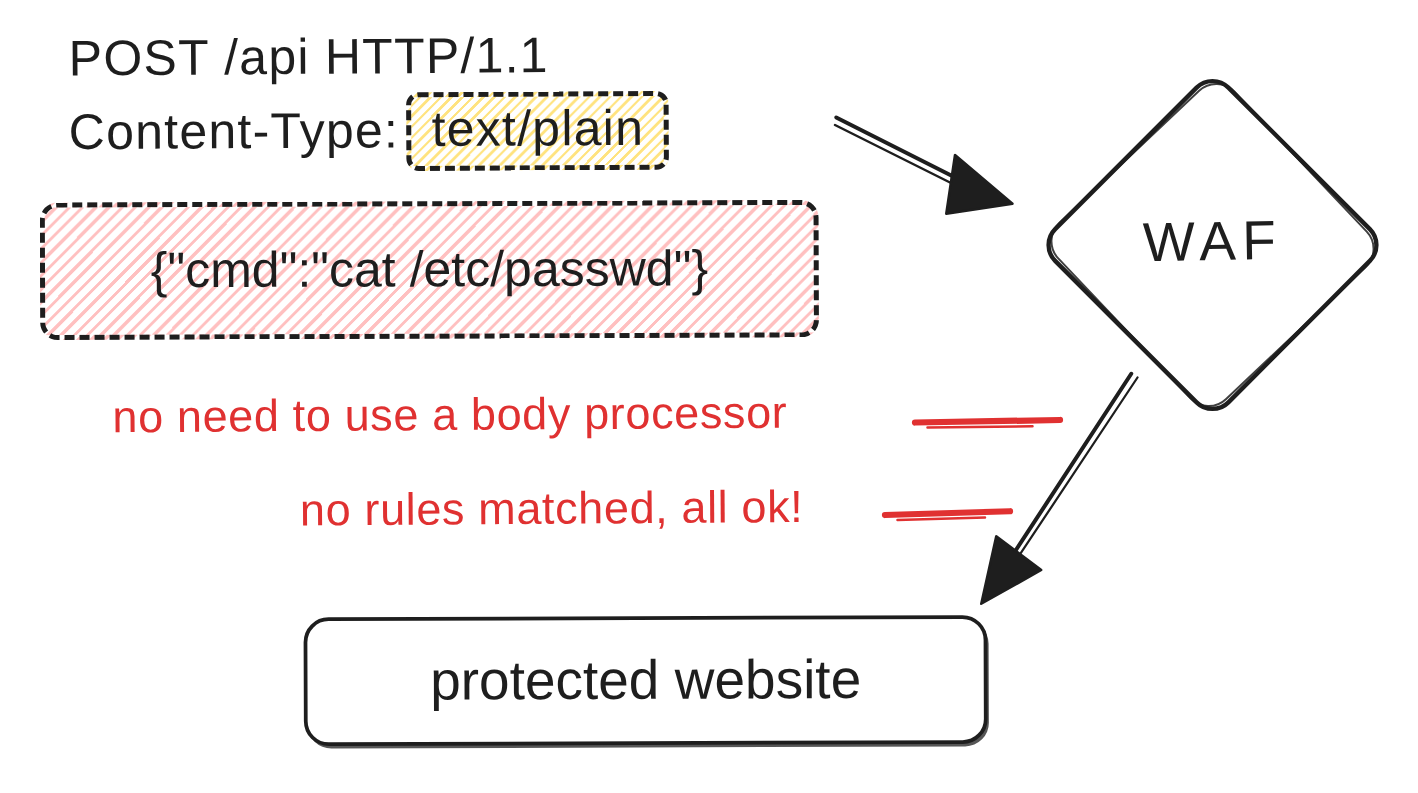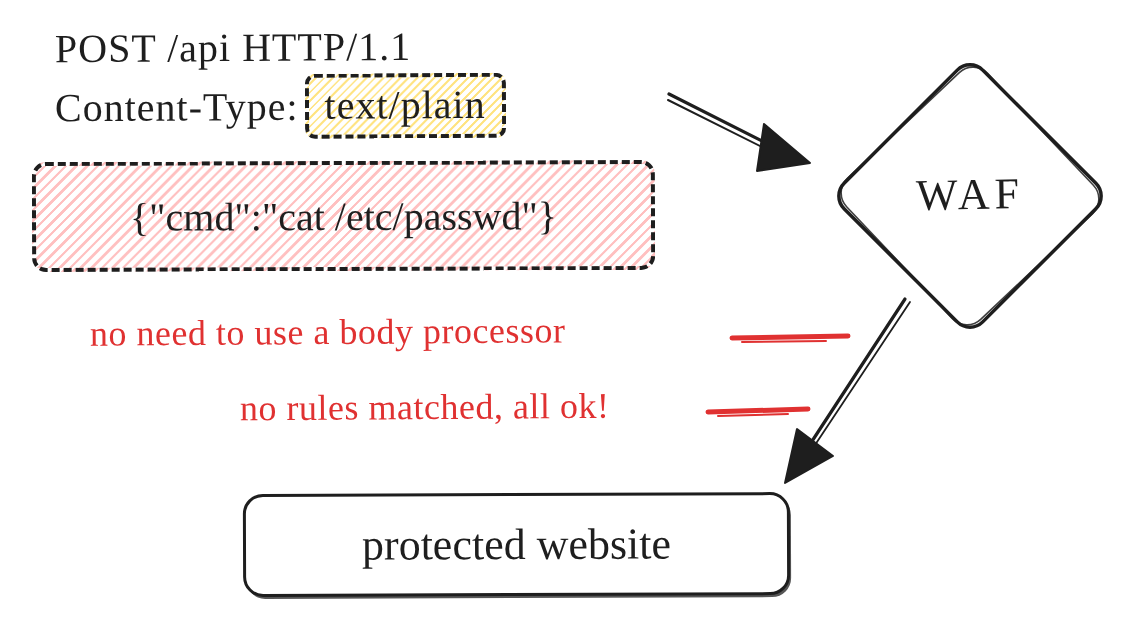--- a/index.html
+++ b/index.html
@@ -2,21 +2,21 @@
 <html><head>
 <meta charset="utf-8">
 <style>
   html, body { margin: 0; padding: 0; background: #ffffff; }
   .canvas {
     position: relative;
     width: 1134px;
     height: 634px;
     background: #ffffff;
     overflow: hidden;
-    font-family: Liberation Serif, serif;
+    font-family: Liberation Sans, sans-serif;
     color: #1e1e1e;
   }
   .layer { position: absolute; inset: 0; }
 
   .req-line1 {
     position: absolute; left: 55px; top: 24px;
     font-size: 40px; letter-spacing: 1px; white-space: nowrap;
     transform: rotate(-0.4deg);
   }
   .req-line2 {

